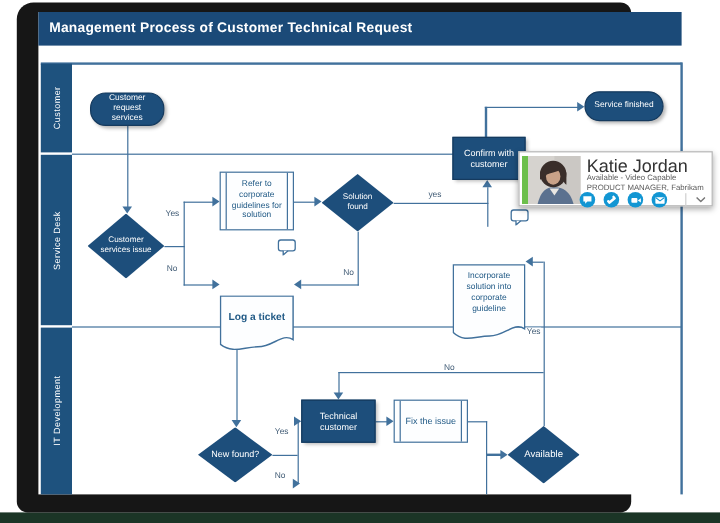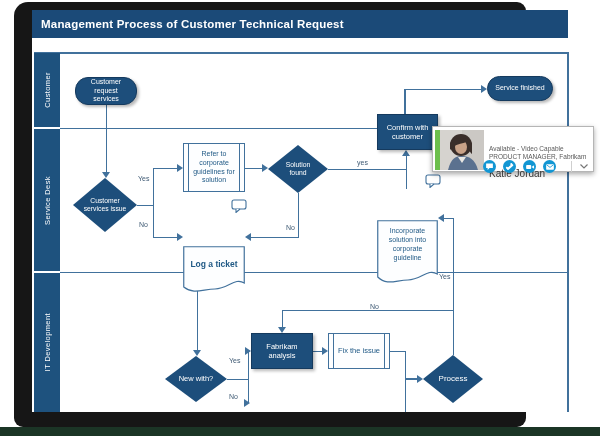--- a/index.html
+++ b/index.html
@@ -32,21 +32,21 @@
   .pp::before{left:4px;} .pp::after{right:4px;}
   .doc{position:absolute;margin-top:32px;}
   .doc svg{position:absolute;left:0;top:0;}
   .doc .doc-text{position:absolute;left:0;right:0;top:0;color:var(--boxtext);text-align:center;line-height:1.3;}
   .elabel{position:absolute;font-size:7px;color:#3f5a74;}
   .comment{position:absolute;width:16px;height:14px;}
   .card{position:absolute;left:400px;top:116px;width:162px;height:46px;background:#fff;border:1px solid #b5b5b5;
     box-shadow:0 2px 5px rgba(0,0,0,.35);z-index:50;}
   .presence{position:absolute;left:2px;top:3px;width:5px;height:40px;background:var(--green);}
   .photo{position:absolute;left:7px;top:3px;width:44px;height:40px;overflow:hidden;}
-  .card-name{position:absolute;left:56px;top:3px;font-size:10px;color:#333;margin-top:38px;}
+  .card-name{position:absolute;left:56px;top:3px;font-size:15px;color:#333;}
   .card-status{position:absolute;left:56px;top:18px;font-size:6.5px;color:#595959;}
   .card-title{position:absolute;left:56px;top:26px;font-size:6.5px;color:#595959;}
   .cbtn{position:absolute;top:33px;width:13px;height:13px;border-radius:50%;background:var(--icon);display:flex;align-items:center;justify-content:center;}
   .cdiv{position:absolute;left:138px;top:34px;width:1px;height:11px;background:#cfcfcf;}
   .chev{position:absolute;left:144px;top:33px;width:14px;height:13px;display:flex;align-items:center;justify-content:center;}
 </style>
 </head>
 <body>
 
 <div class="bottom-strip"></div>
@@ -173,34 +173,34 @@
       <div class="doc-text" style="top:6px;font-size:7px;padding:0 6px;">Incorporate solution into corporate guideline</div>
     </div>
     <div class="comment" style="left:393px;top:164px;">
       <svg width="16" height="14" viewBox="0 0 16 14">
         <rect x="1" y="1" width="14" height="9" rx="2" fill="#fff" stroke="#41719C" stroke-width="1.1"></rect>
         <path d="M5,10 L5,13.5 L9,10" fill="#fff" stroke="#41719C" stroke-width="1.1"></path>
       </svg>
     </div>
 
     <div class="shape diamond" style="left:133px;top:346px;width:62px;height:46px;font-size:7.5px;">
-      <span>New with?</span>
+      <span>New found?</span>
     </div>
 
     <div class="shape dk rect" style="left:219px;top:323px;width:62px;height:36px;">
-      <span>Fabrikam analysis</span>
+      <span>Technical customer</span>
     </div>
 
     <div class="shape pp" style="left:296px;top:323px;width:62px;height:36px;font-size:7.5px;">
       <span>Fix the issue</span>
     </div>
 
 
     <div class="shape diamond" style="left:391px;top:345px;width:60px;height:48px;font-size:8px;">
-      <span>Process</span>
+      <span>Available</span>
     </div>
 
     <div class="card">
       <div class="presence"></div>
       <div class="photo">
         <svg width="44" height="40" viewBox="0 0 44 40">
           <rect width="44" height="40" fill="#d6d3cf"></rect>
           <rect x="22" width="22" height="40" fill="#cbc8c4"></rect>
           <path d="M8,40 C11,28 16,26 22,26 C29,26 35,29 38,40 Z" fill="#5b718f"></path>
           <path d="M18,27 L22,33 L26,27 Z" fill="#e9e7e3"></path>

